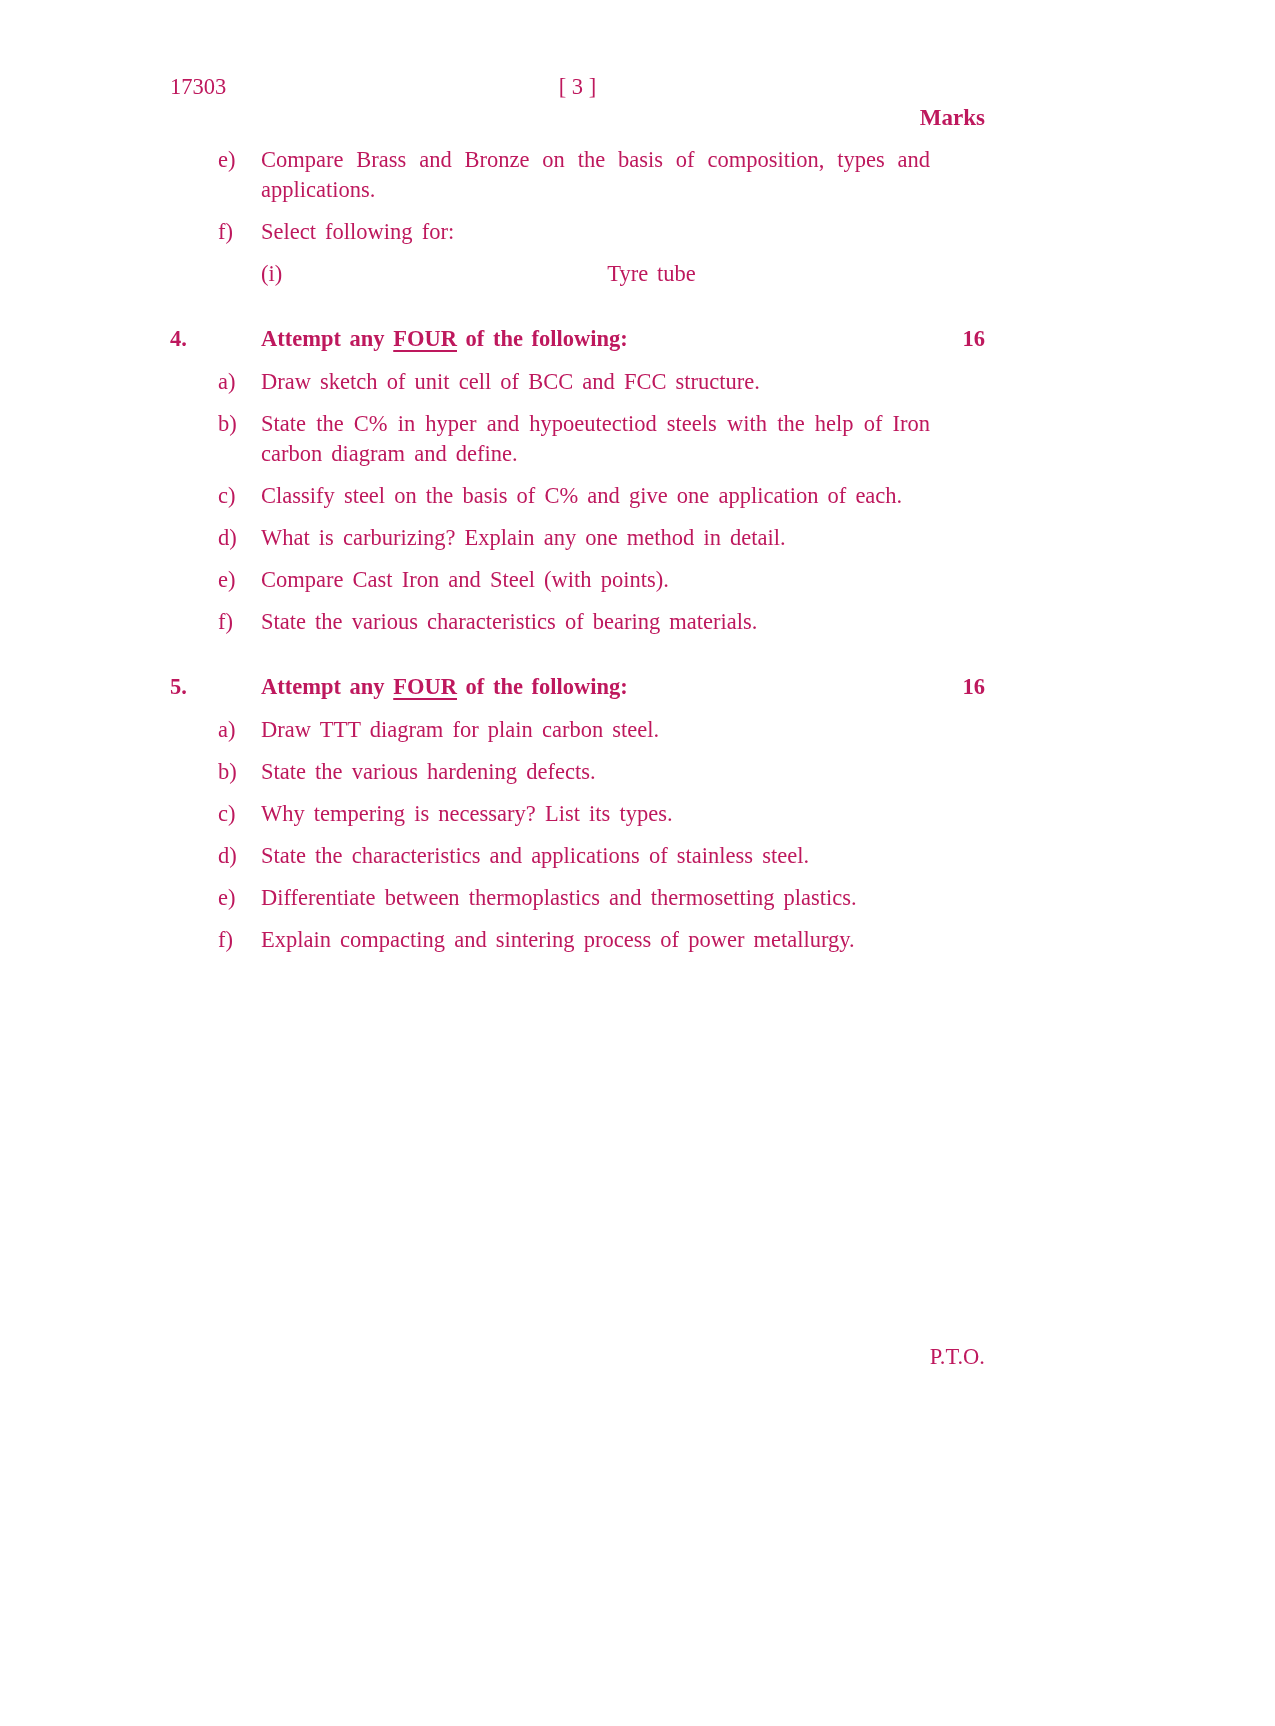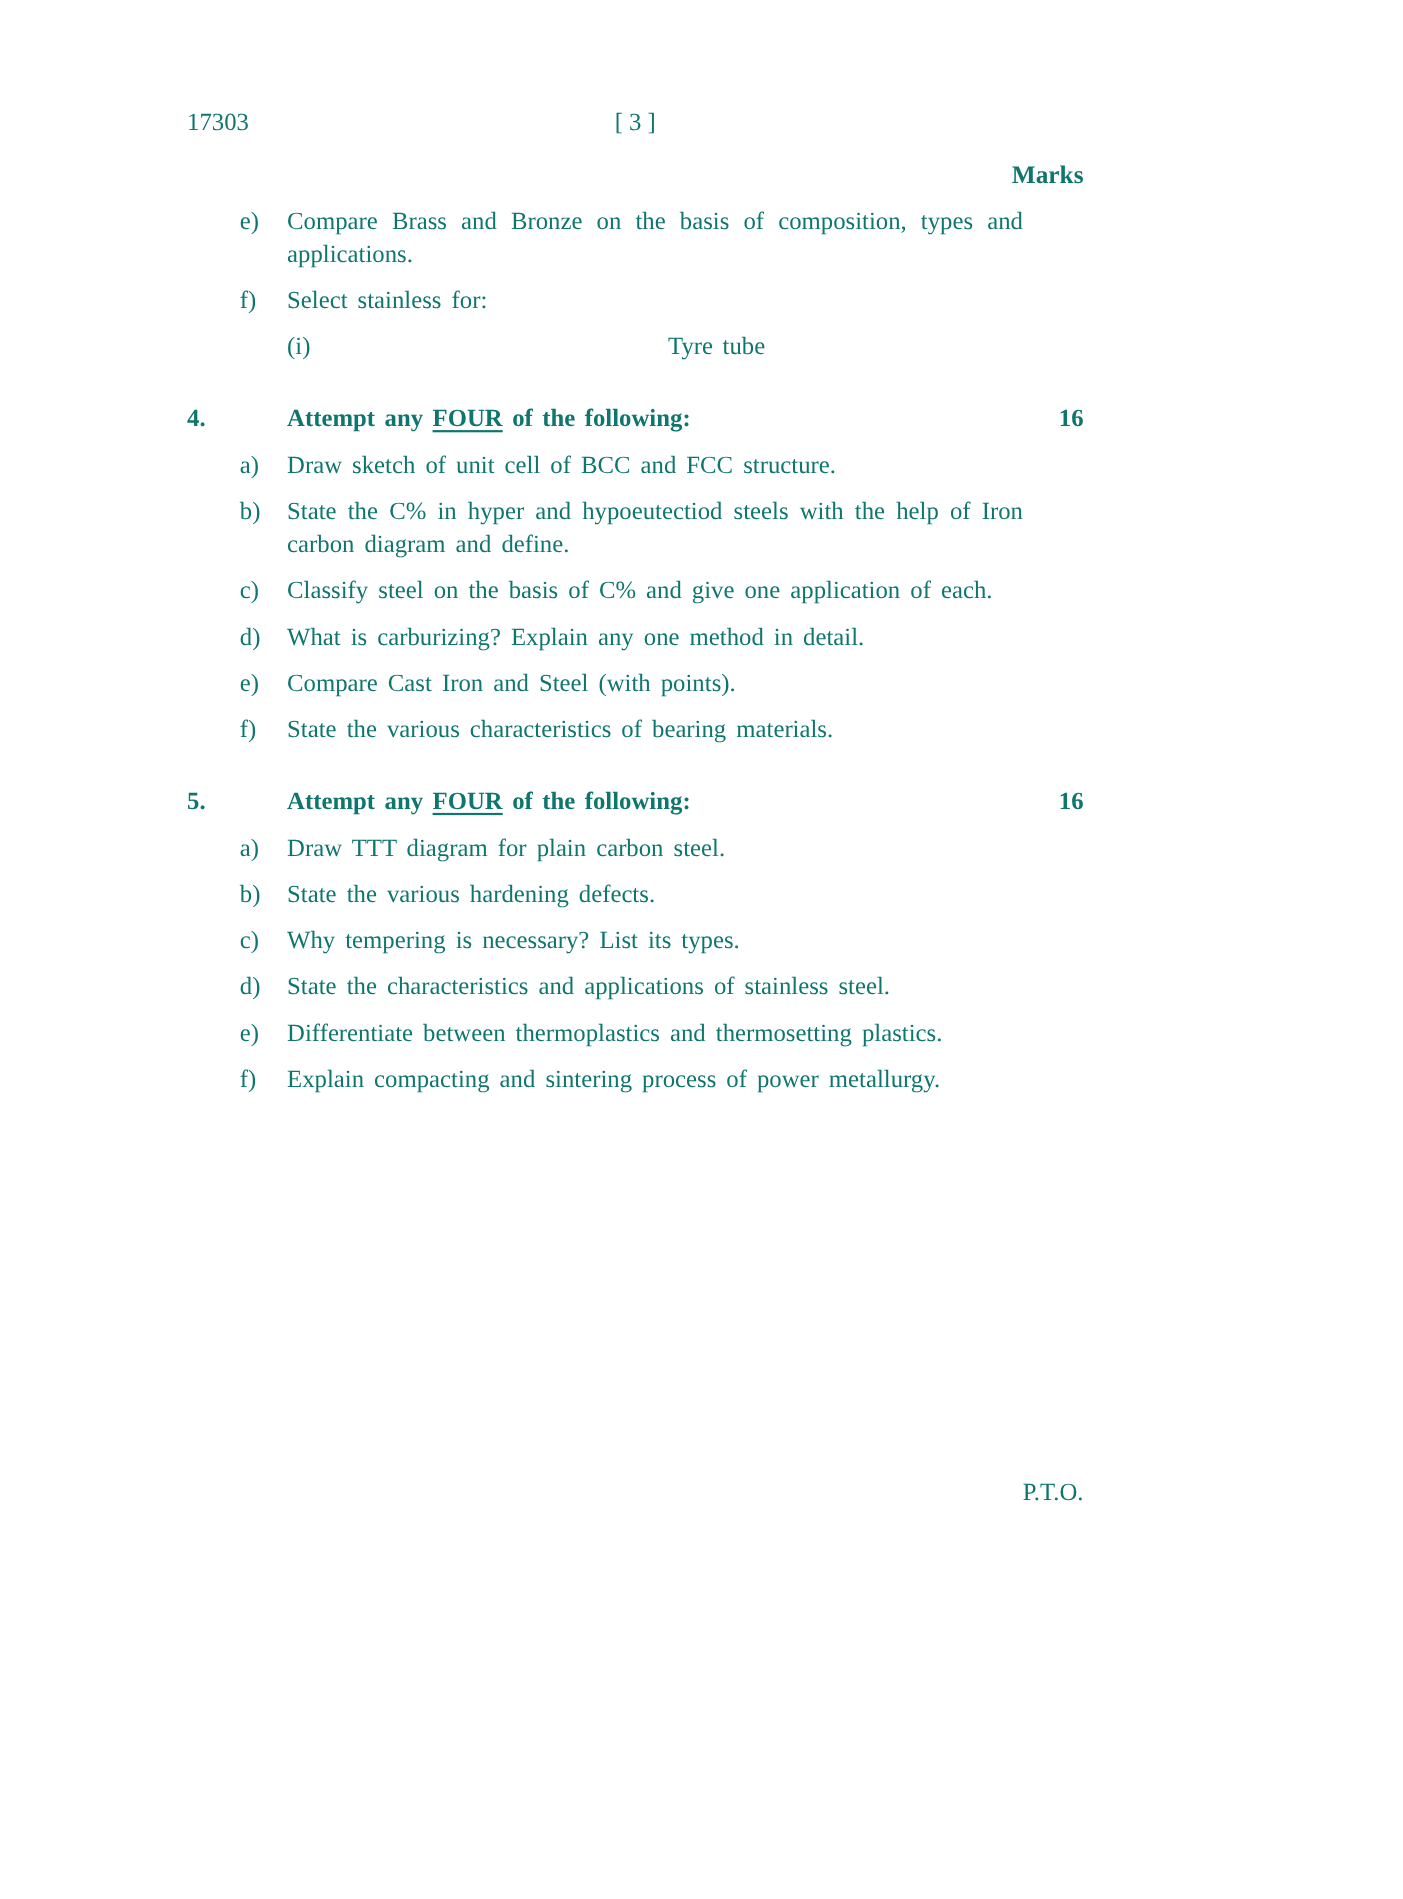--- a/index.html
+++ b/index.html
@@ -2,30 +2,30 @@
 <html><head>
 <meta charset="utf-8">
 <style>
   html, body { margin: 0; padding: 0; background: #ffffff; }
   .page {
     position: relative;
     width: 1275px;
     height: 1726px;
     box-sizing: border-box;
     background: #ffffff;
-    color: #0f766e;
+    color: #be185d;
     font-family: "Liberation Serif", serif;
     font-size: 22.5px;
     line-height: 30px;
-    padding: 96px 290px 0 170px;
+    padding: 72px 290px 0 170px;
     overflow: hidden;
   }
   .header-row { position: relative; height: 30px; }
   .page-number { position: absolute; left: 0; right: 0; text-align: center; }
-  .marks-row { text-align: right; font-weight: bold; font-size: 23px; margin-top: 18px; margin-bottom: 12px; }
+  .marks-row { text-align: right; font-weight: bold; font-size: 23px; margin-top: 1px; margin-bottom: 12px; }
 
   .qitem { display: flex; margin-left: 48px; margin-bottom: 12px; width: 712px; }
   .qlabel { flex: none; width: 43px; }
   .qtext { flex: 1; text-align: justify; word-spacing: 3.5px; }
 
   .subitem { display: flex; margin-left: 91px; margin-bottom: 12px; }
   .sublabel { flex: none; width: 57px; }
   .subtext { flex: 1; word-spacing: 3px; text-align: center; }
 
   .section-head { display: flex; font-weight: bold; margin-top: 35px; margin-bottom: 13px; }
@@ -49,21 +49,21 @@
   <div class="marks-row">
     <span>Marks</span>
   </div>
 
   <div class="qitem">
     <span class="qlabel">e)</span>
     <span class="qtext">Compare Brass and Bronze on the basis of composition, types and applications.</span>
   </div>
   <div class="qitem">
     <span class="qlabel">f)</span>
-    <span class="qtext">Select stainless for:</span>
+    <span class="qtext">Select following for:</span>
   </div>
 
   <div class="subitem">
     <span class="sublabel">(i)</span>
     <span class="subtext">Tyre tube</span>
   </div>
 
   <div class="section-head">
     <span class="qnum">4.</span>
     <span class="qtitle"><span>Attempt any</span> <span class="keyword">FOUR</span> <span>of the following:</span></span>

